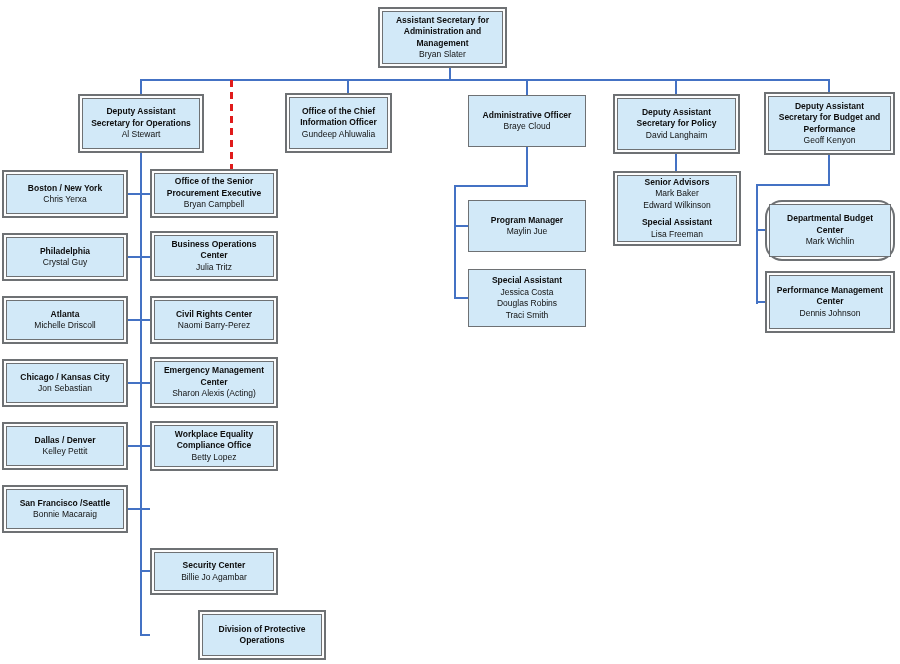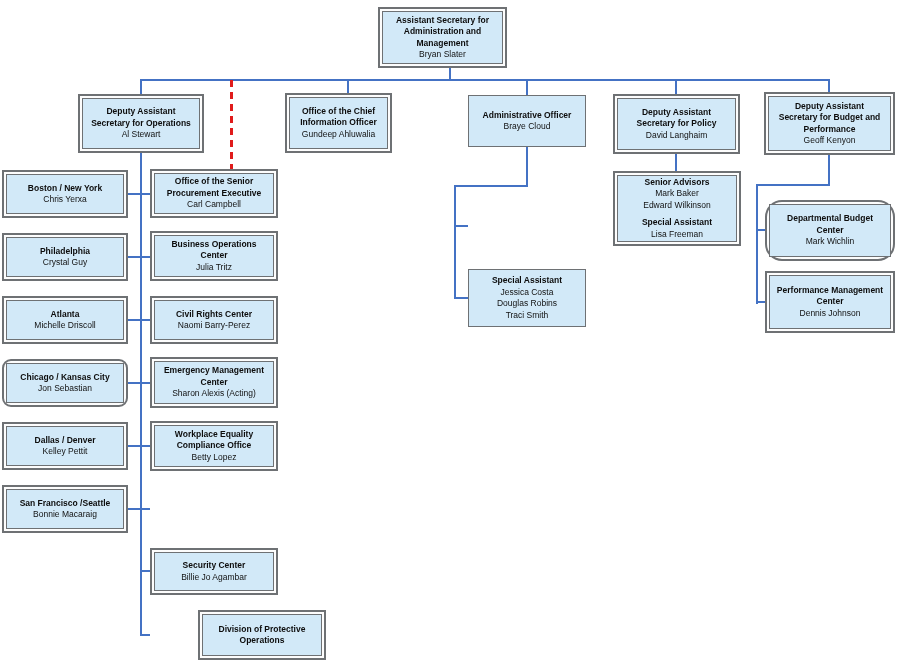--- a/index.html
+++ b/index.html
@@ -123,21 +123,21 @@
         <div class="line bold">Philadelphia</div>
         <div class="line">Crystal Guy</div>
       </div>
     </div>
     <div class="node double" style="left: 2px; top: 296px; width: 126px; height: 48px;">
       <div class="inner">
         <div class="line bold">Atlanta</div>
         <div class="line">Michelle Driscoll</div>
       </div>
     </div>
-    <div class="node double" style="left: 2px; top: 359px; width: 126px; height: 48px; border-radius: 9px;">
+    <div class="node double" style="left: 2px; top: 359px; width: 126px; height: 48px;">
       <div class="inner">
         <div class="line bold">Chicago / Kansas City</div>
         <div class="line">Jon Sebastian</div>
       </div>
     </div>
     <div class="node double" style="left: 2px; top: 422px; width: 126px; height: 48px;">
       <div class="inner">
         <div class="line bold">Dallas / Denver</div>
         <div class="line">Kelley Pettit</div>
       </div>
@@ -145,21 +145,21 @@
     <div class="node double" style="left: 2px; top: 485px; width: 126px; height: 48px;">
       <div class="inner">
         <div class="line bold">San Francisco /Seattle</div>
         <div class="line">Bonnie Macaraig</div>
       </div>
     </div>
     <div class="node double" style="left: 150px; top: 169px; width: 128px; height: 49px;">
       <div class="inner">
         <div class="line bold">Office of the Senior</div>
         <div class="line bold">Procurement Executive</div>
-        <div class="line">Carl Campbell</div>
+        <div class="line">Bryan Campbell</div>
       </div>
     </div>
     <div class="node double" style="left: 150px; top: 231px; width: 128px; height: 50px;">
       <div class="inner">
         <div class="line bold">Business Operations</div>
         <div class="line bold">Center</div>
         <div class="line">Julia Tritz</div>
       </div>
     </div>
     <div class="node double" style="left: 150px; top: 296px; width: 128px; height: 48px;">
@@ -185,20 +185,26 @@
     <div class="node double" style="left: 150px; top: 548px; width: 128px; height: 47px;">
       <div class="inner">
         <div class="line bold">Security Center</div>
         <div class="line">Billie Jo Agambar</div>
       </div>
     </div>
     <div class="node double" style="left: 150px; top: 610px; width: 128px; height: 50px; margin-left: 48px;">
       <div class="inner">
         <div class="line bold">Division of Protective</div>
         <div class="line bold">Operations</div>
+      </div>
+    </div>
+    <div class="node single" style="left: 468px; top: 200px; width: 118px; height: 52px;">
+      <div class="inner">
+        <div class="line bold">Program Manager</div>
+        <div class="line">Maylin Jue</div>
       </div>
     </div>
     <div class="node single" style="left: 468px; top: 269px; width: 118px; height: 58px;">
       <div class="inner">
         <div class="line bold">Special Assistant</div>
         <div class="line">Jessica Costa</div>
         <div class="line">Douglas Robins</div>
         <div class="line">Traci Smith</div>
       </div>
     </div>

